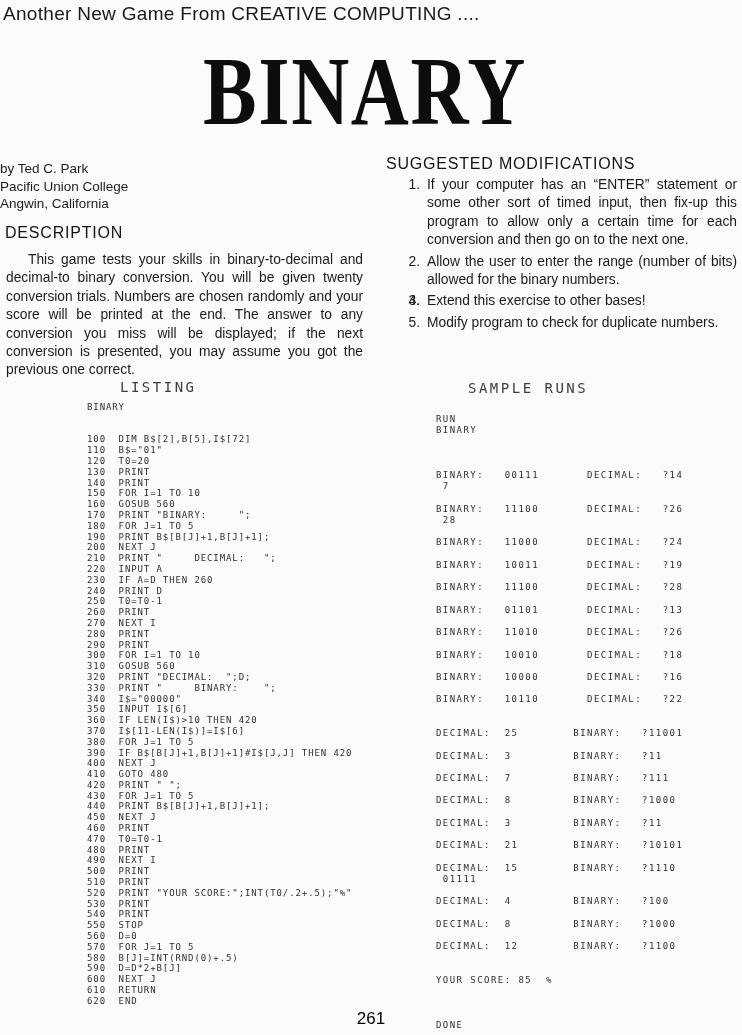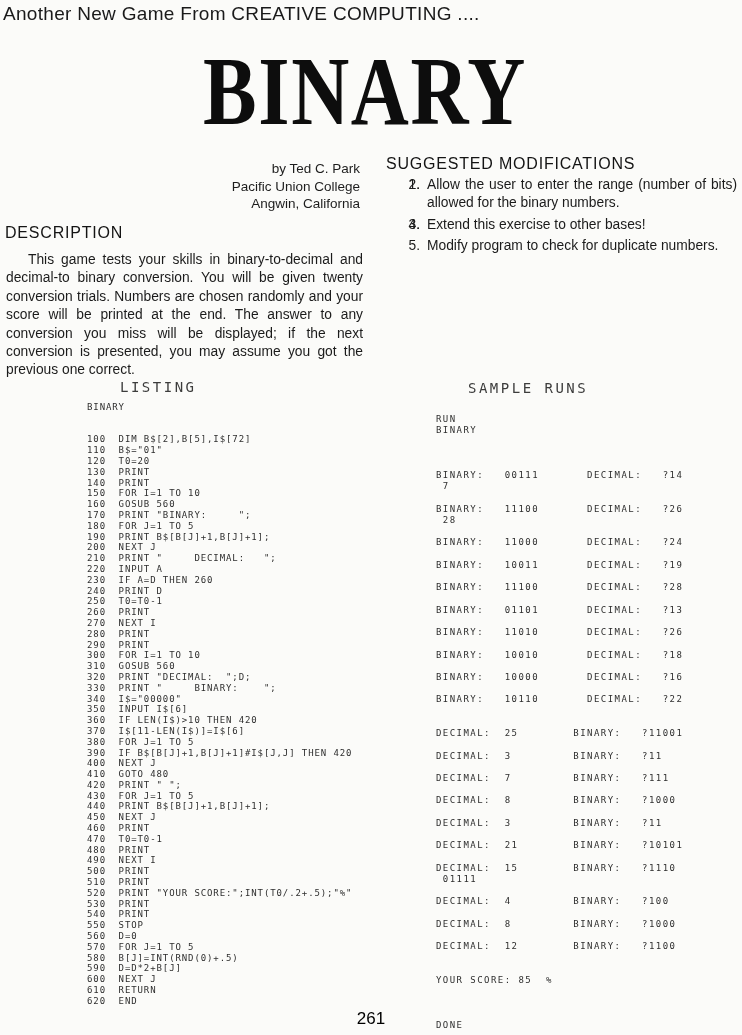--- a/index.html
+++ b/index.html
@@ -25,21 +25,21 @@
     font-family:"Liberation Serif",serif;
     font-weight:bold;
     font-size:98px;line-height:98px;
     letter-spacing:2px;color:#0d0d0d;
     transform:scaleX(.82);
     transform-origin:50% 50%;
     white-space:nowrap;
   }
   .byline{
     left:0;top:160px;width:360px;
-    text-align:right;
+    text-align:left;
     font-size:13.5px;line-height:17.5px;color:#1d1d1d;
   }
   .sec-heading{
     font-size:16px;letter-spacing:.8px;color:#141414;
   }
   .desc-heading{left:5px;top:224px;}
   .desc-body{
     left:6px;top:251px;width:357px;
     font-size:13.8px;line-height:18.4px;
     text-align:justify;text-indent:22px;color:#1b1b1b;
@@ -95,21 +95,21 @@
   <div>Pacific Union College</div>
   <div>Angwin, California</div>
 </div>
 
 <div class="abs sec-heading desc-heading">DESCRIPTION</div>
 <div class="abs desc-body">This game tests your skills in binary-to-decimal and decimal-to binary conversion. You will be given twenty conversion trials. Numbers are chosen randomly and your score will be printed at the end. The answer to any conversion you miss will be displayed; if the next conversion is presented, you may assume you got the previous one correct.</div>
 
 <div class="abs mods">
   <div class="sec-heading">SUGGESTED MODIFICATIONS</div>
   <div class="mod-item">
-    <span class="mod-num">1.</span>
+    <span class="mod-num">1.</span><span>If your computer has an “ENTER” statement or some other sort of timed input, then fix-up this program to allow only a certain time for each conversion and then go on to the next one.</span>
   </div>
   <div class="mod-item">
     <span class="mod-num">2.</span><span>Allow the user to enter the range (number of bits) allowed for the binary numbers.</span>
   </div>
   <div class="mod-item">
     <span class="mod-num">3.</span>
   </div>
   <div class="mod-item">
     <span class="mod-num">4.</span><span>Extend this exercise to other bases!</span>
   </div>

